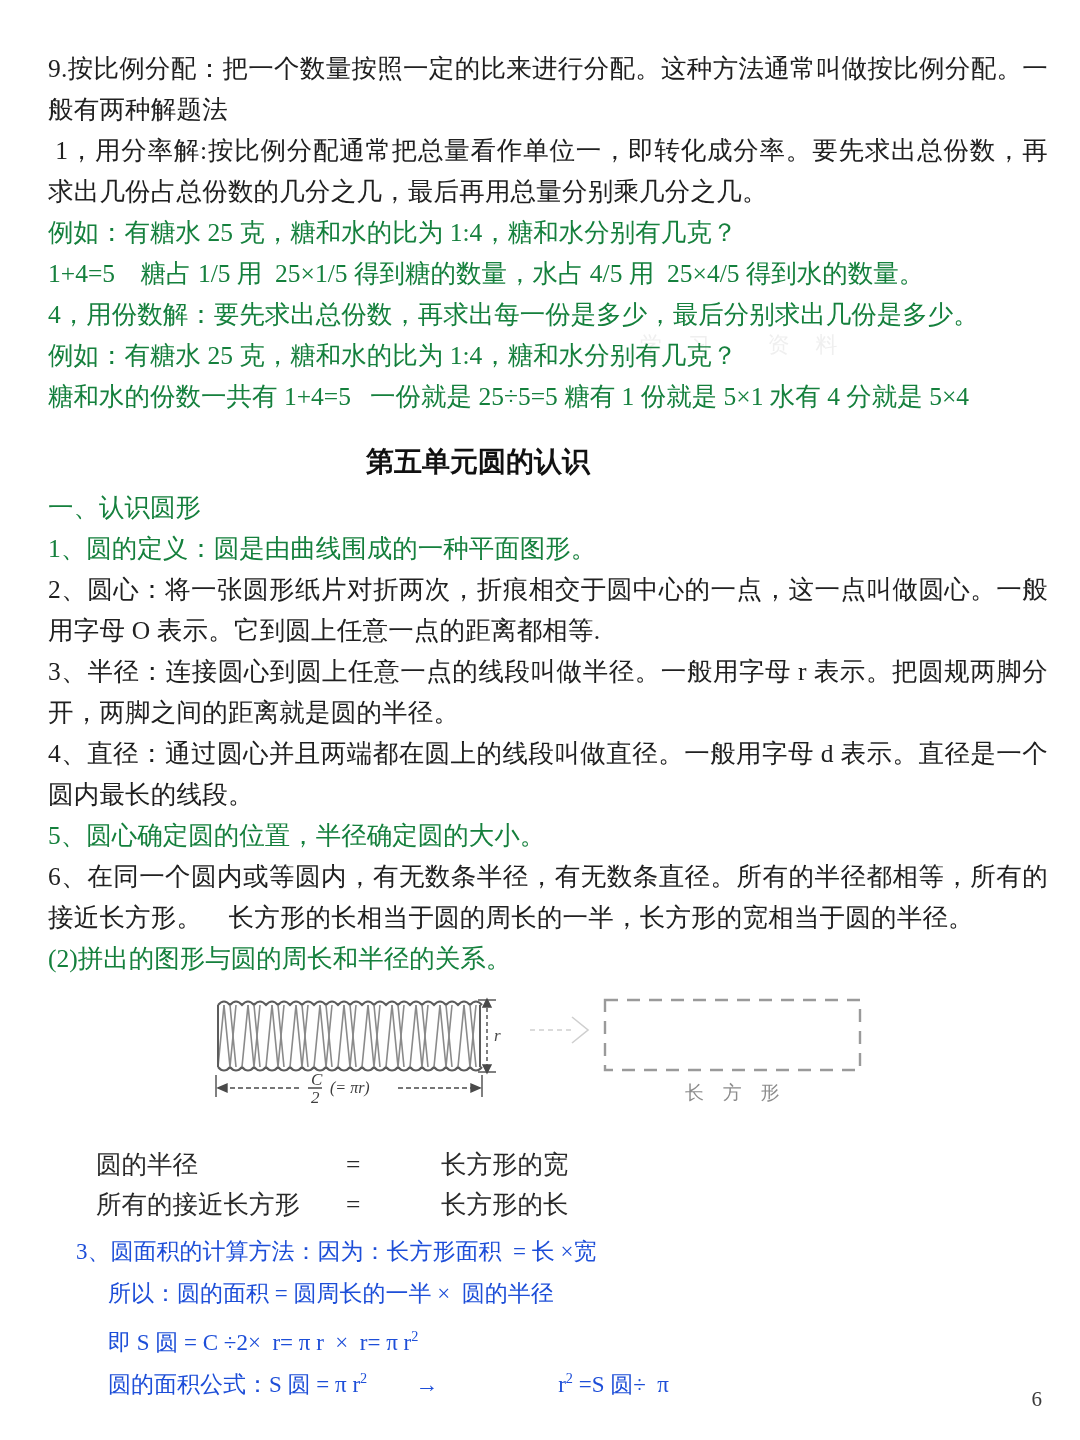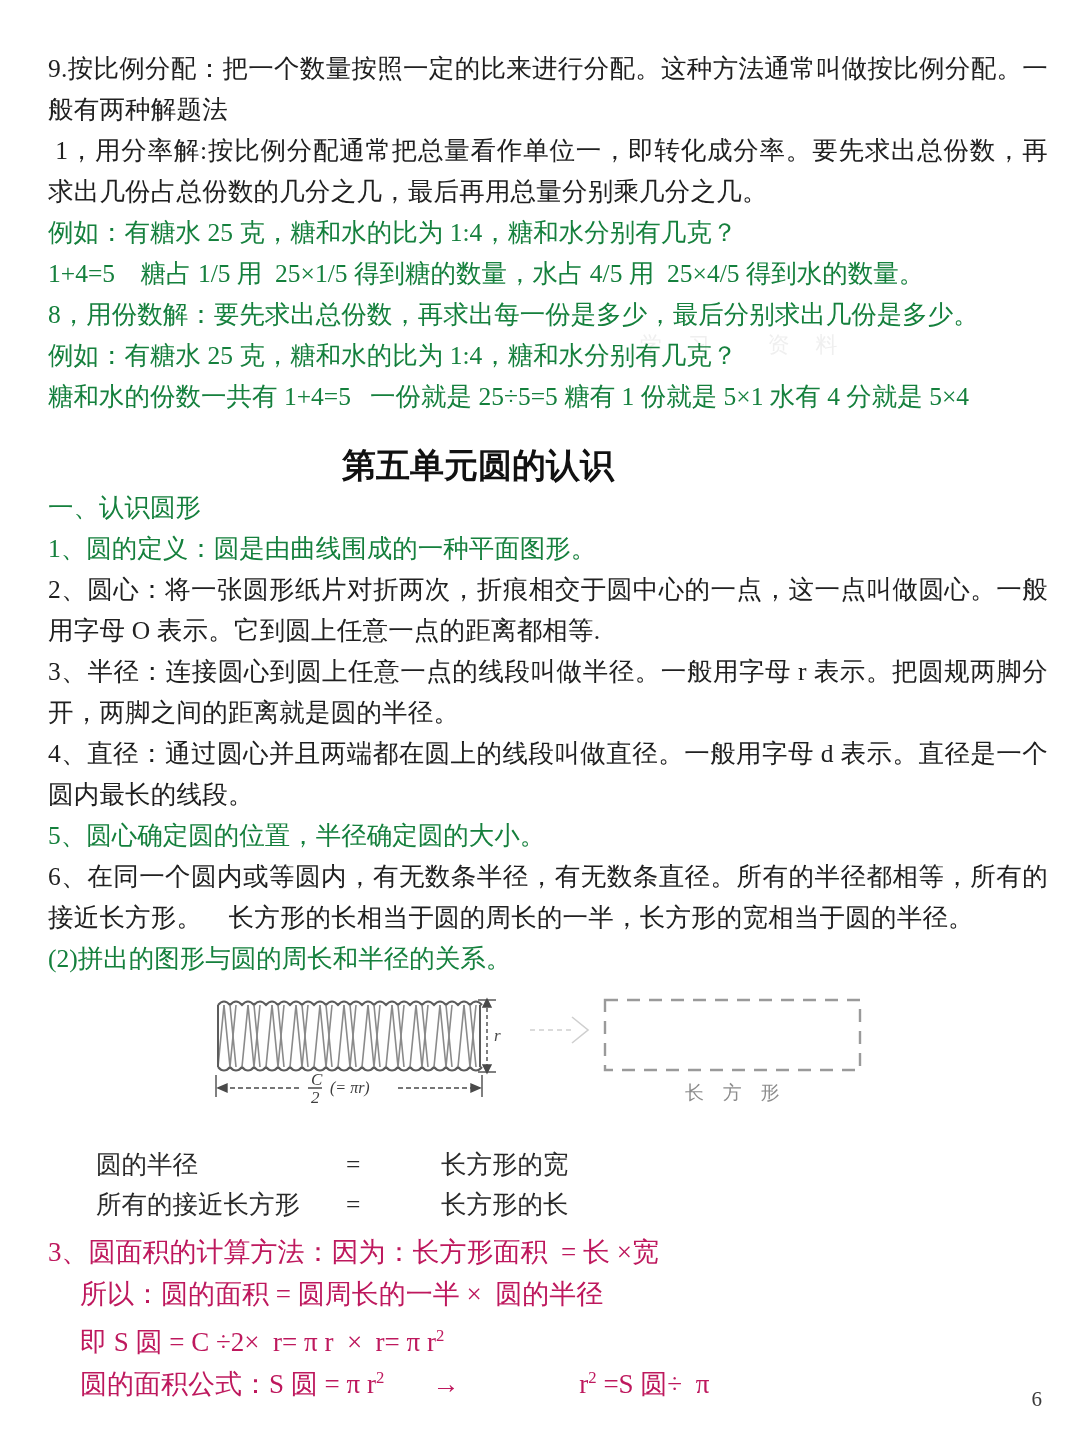--- a/index.html
+++ b/index.html
@@ -47,21 +47,21 @@
     color: #15803d;
     white-space: pre;
   }
 
   
   .section-title {
     position: absolute;
     left: 0;
     width: 956px;
     text-align: center;
-    font-size: 34px;
+    font-size: 28px;
     font-weight: bold;
     color: #111;
     font-family: "Liberation Serif", "DejaVu Serif", serif;
   }
 
   
   .figure-wrap {
     position: absolute;
     left: 0; top: 975px;
     width: 1080px;
@@ -88,24 +88,25 @@
     color: #2a2a2a;
   }
   .rel-row { display: flex; align-items: center; }
   .rel-left  { width: 250px; }
   .rel-eq    { width: 95px; text-align: left; }
   .rel-right { width: 240px; }
 
   
   .formula-line {
     position: absolute;
-    font-size: 27px;
+    font-size: 23px;
     line-height: 40px;
-    color: #be185d;
+    color: #1d4ed8;
     white-space: pre;
+    margin-left: 28px;
   }
   .formula-line sup { font-size: 0.62em; vertical-align: super; }
 
   
   .page-number {
     position: absolute;
     right: 38px;
     bottom: 28px;
     font-size: 21px;
     color: #3a3a3a;
@@ -134,21 +135,21 @@
   <div class="watermark">学习 资料</div>
 
   <div class="body-text" style="top:48px;">9.按比例分配：把一个数量按照一定的比来进行分配。这种方法通常叫做按比例分配。一般有两种解题法</div>
 
   <div class="body-text" style="top:130px;"> 1，用分率解:按比例分配通常把总量看作单位一，即转化成分率。要先求出总份数，再求出几份占总份数的几分之几，最后再用总量分别乘几分之几。</div>
 
   <div class="para-line" style="top:212px;">例如：有糖水 25 克，糖和水的比为 1:4，糖和水分别有几克？</div>
 
   <div class="para-line" style="top:253px;">1+4=5    糖占 1/5 用  25×1/5 得到糖的数量，水占 4/5 用  25×4/5 得到水的数量。</div>
 
-  <div class="para-line" style="top:294px;">8，用份数解：要先求出总份数，再求出每一份是多少，最后分别求出几份是多少。</div>
+  <div class="para-line" style="top:294px;">4，用份数解：要先求出总份数，再求出每一份是多少，最后分别求出几份是多少。</div>
 
   <div class="para-line" style="top:335px;">例如：有糖水 25 克，糖和水的比为 1:4，糖和水分别有几克？</div>
 
   <div class="para-line" style="top:376px;">糖和水的份数一共有 1+4=5   一份就是 25÷5=5 糖有 1 份就是 5×1 水有 4 分就是 5×4</div>
 
   <div class="section-title" style="top:443px;">第五单元圆的认识</div>
 
   <div class="para-line" style="top:487px;">一、认识圆形</div>
 
   <div class="para-line" style="top:528px;font-family:Liberation Serif, serif;">1、圆的定义：圆是由曲线围成的一种平面图形。</div>

